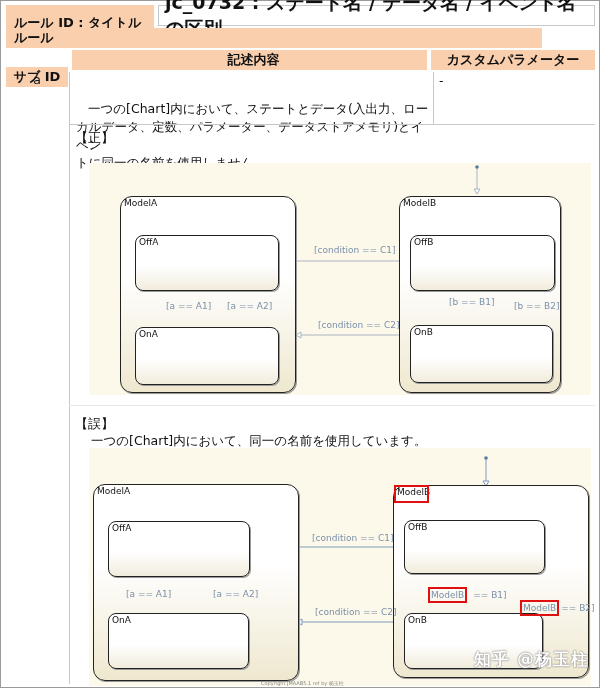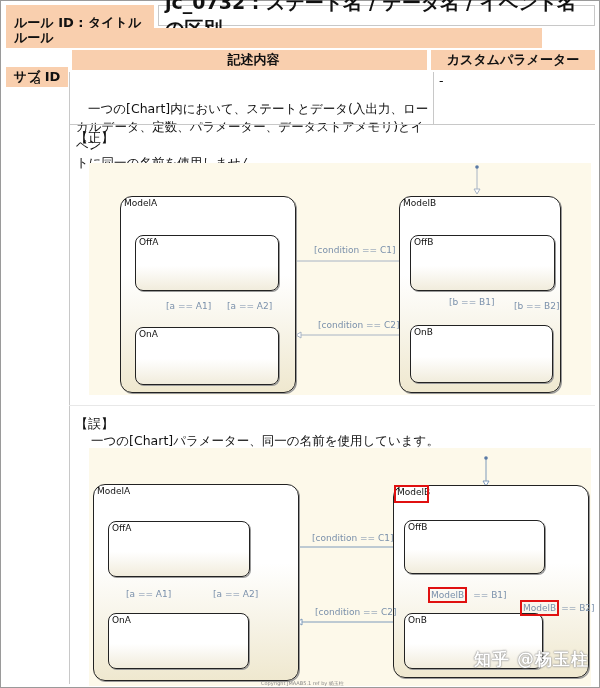--- a/index.html
+++ b/index.html
@@ -121,21 +121,21 @@
 
     <span class="tlabel" style="left:77px;top:138px;">[a == A1]</span>
     <span class="tlabel" style="left:138px;top:138px;">[a == A2]</span>
     <span class="tlabel" style="left:360px;top:134px;">[b == B1]</span>
     <span class="tlabel" style="left:425px;top:138px;">[b == B2]</span>
     <span class="tlabel" style="left:225px;top:82px;">[condition == C1]</span>
     <span class="tlabel" style="left:229px;top:157px;">[condition == C2]</span>
   </div>
 
   <div class="sec-title" style="left:74px;top:414px;">【誤】</div>
-  <div class="sec-desc" style="left:90px;top:432px;">一つの[Chart]パラメーター、同一の名前を使用しています。</div>
+  <div class="sec-desc" style="left:90px;top:432px;">一つの[Chart]内において、同一の名前を使用しています。</div>
 
   <div class="diagram" style="left:88px;top:447px;width:502px;height:238px;">
     <svg width="502" height="238" style="position:absolute;left:0;top:0;">
       <g stroke="#7f9bbb" stroke-width="1" fill="none">
         <line x1="397" y1="10" x2="397" y2="38"></line>
         <line x1="43" y1="49" x2="43" y2="76"></line>
         <line x1="33" y1="129" x2="33" y2="168"></line>
         <line x1="117" y1="168" x2="117" y2="129"></line>
         <line x1="355" y1="56" x2="355" y2="82"></line>
         <line x1="325" y1="135" x2="325" y2="168"></line>

